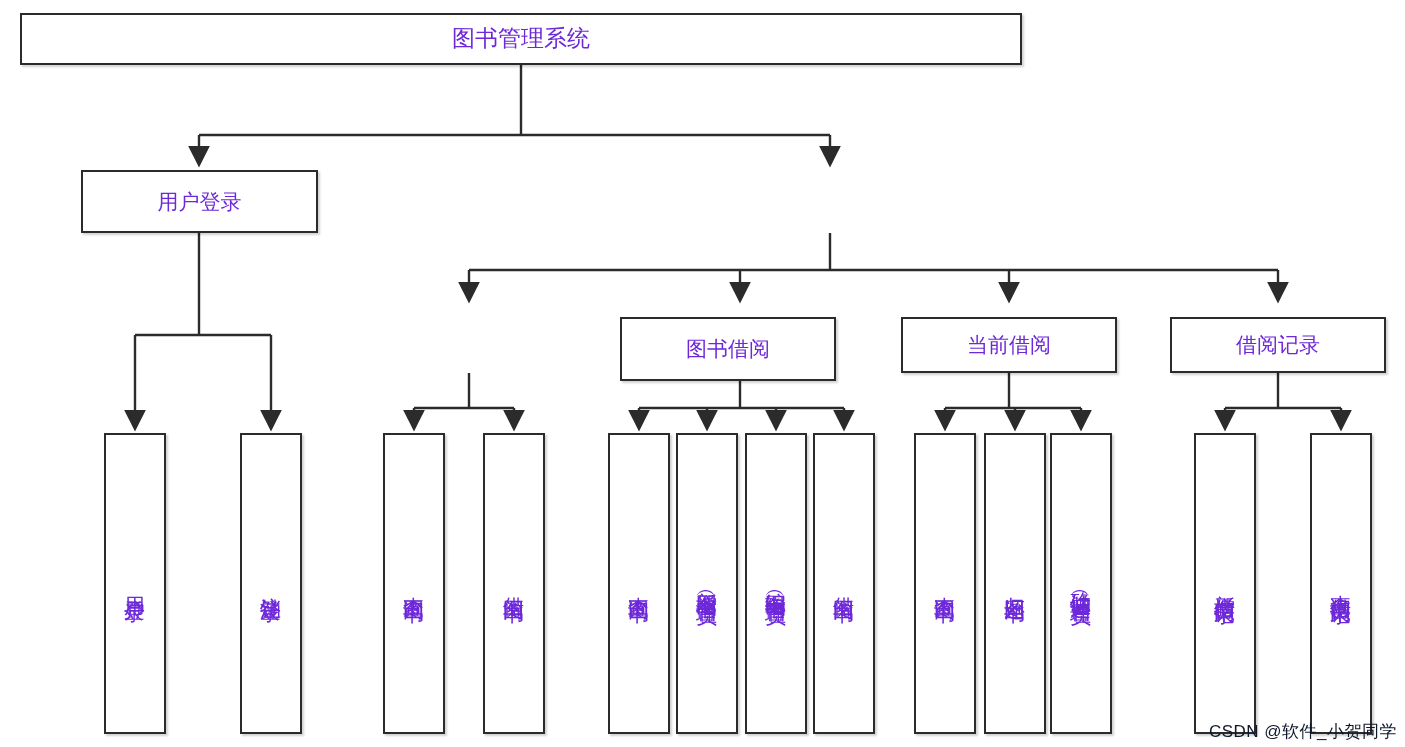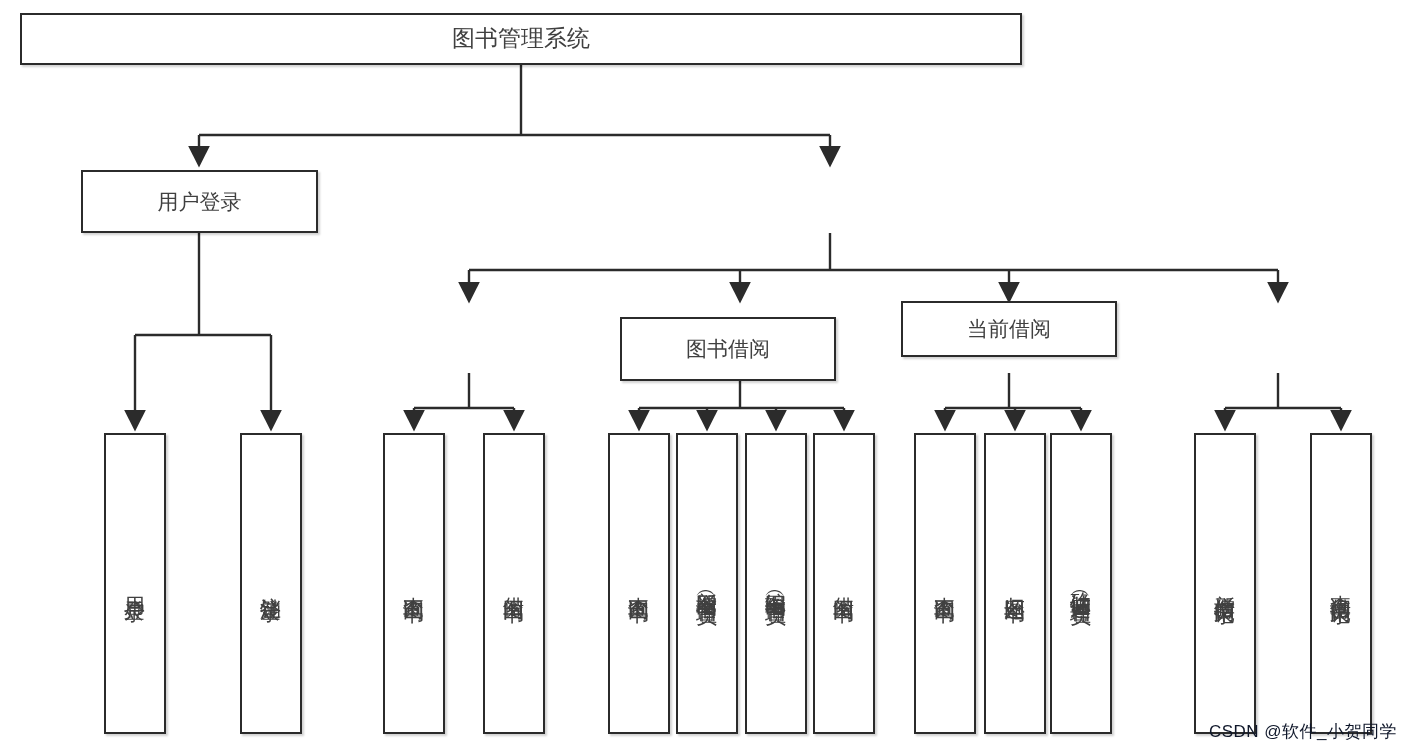--- a/index.html
+++ b/index.html
@@ -21,21 +21,21 @@
     position: absolute;
     box-sizing: border-box;
     background: #ffffff;
     border: 2px solid #2b2b2b;
     box-shadow: 2px 2px 2px rgba(0,0,0,0.18);
     display: flex;
     align-items: center;
     justify-content: center;
   }
   .node .label {
-    color: #404040;
+    color: #6d28d9;
     line-height: 1.12;
     text-align: center;
     white-space: nowrap;
   }
   .node.root .label { font-size: 23px; }
   .node.l1 .label   { font-size: 21px; }
   .node.l2 .label   { font-size: 21px; }
   .node.leaf {
     align-items: center;
     justify-content: center;
@@ -125,22 +125,25 @@
     <span class="label">图书管理系统</span>
   </div>
 
   <div class="node l1" style="left:81px; top:170px; width:237px; height:63px;">
     <span class="label">用户登录</span>
   </div>
 
   <div class="node l2" style="left:620px; top:317px; width:216px; height:64px;">
     <span class="label">图书借阅</span>
   </div>
-  <div class="node l2" style="left:901px; top:301px; width:216px; height:56px;">
+  <div class="node l2" style="left:901px; top:317px; width:216px; height:56px;">
     <span class="label">当前借阅</span>
+  </div>
+  <div class="node l2" style="left:1170px; top:317px; width:216px; height:56px;">
+    <span class="label">借阅记录</span>
   </div>
 
   <div class="node leaf" style="left:104px; top:433px; width:62px; height:301px;">
     <span class="label">用户登录</span>
   </div>
   <div class="node leaf" style="left:240px; top:433px; width:62px; height:301px;">
     <span class="label">注销登录</span>
   </div>
 
   <div class="node leaf" style="left:383px; top:433px; width:62px; height:301px;">

